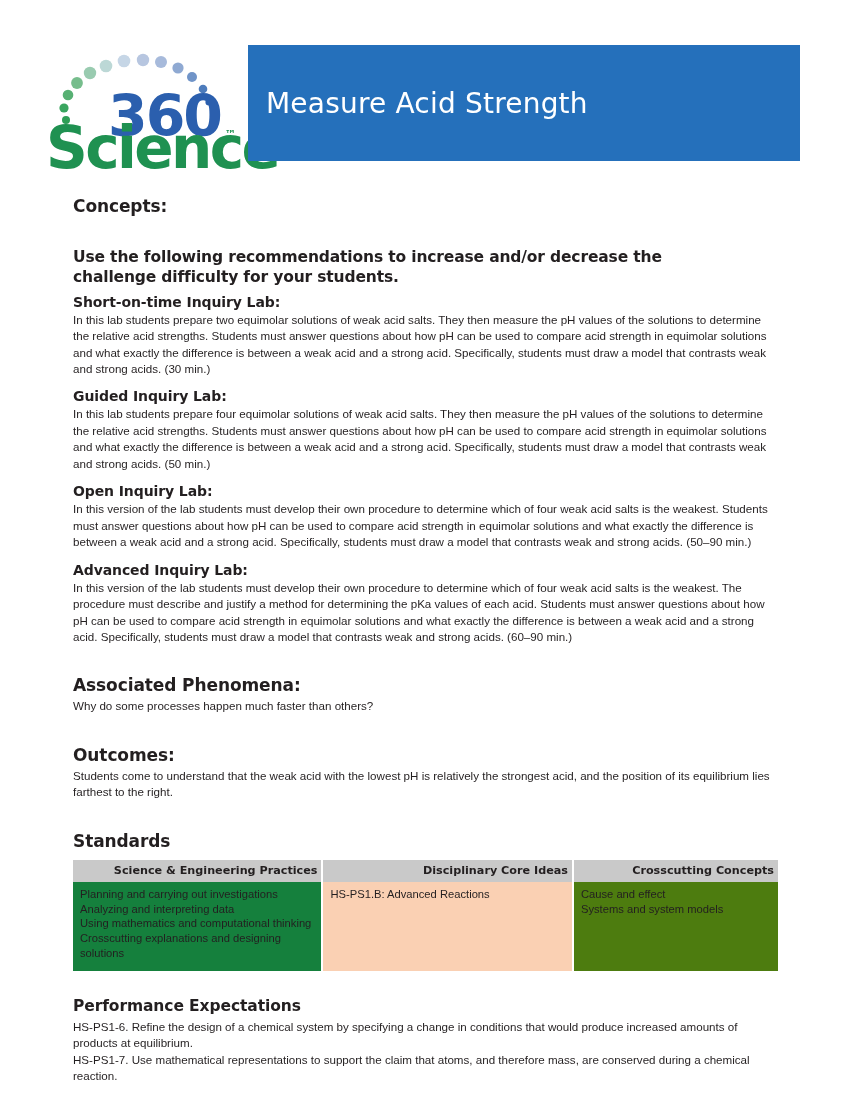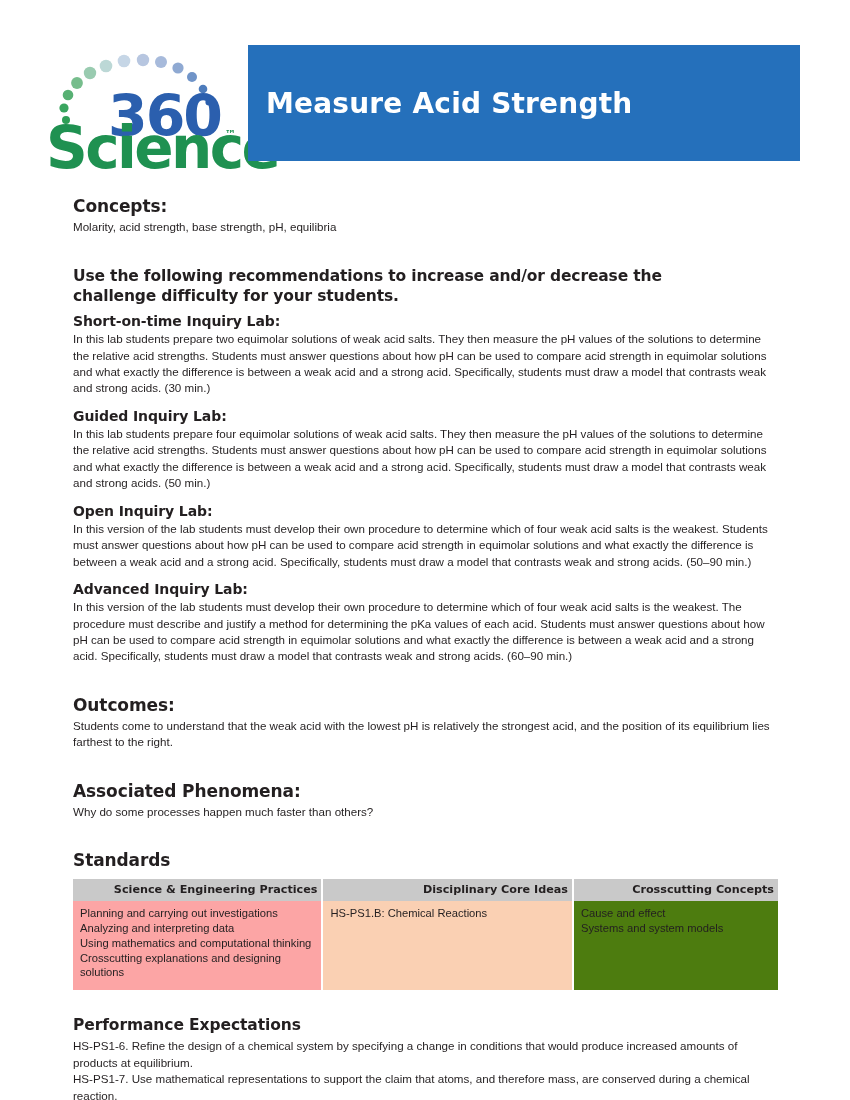--- a/index.html
+++ b/index.html
@@ -91,21 +91,21 @@
     height: 116px;
     background: #2570bb;
     display: flex;
     align-items: center;
   }
 
   .title-banner .title-text {
     color: #ffffff;
     font-family: "DejaVu Sans", sans-serif;
     font-size: 28px;
-    font-weight: 700;
+    font-weight: 400;
     letter-spacing: 0.2px;
     padding-left: 18px;
   }
 
   
   .content {
     position: absolute;
     left: 73px;
     top: 196px;
     width: 706px;
@@ -202,21 +202,21 @@
     width: 238px;
   }
   .col-dci {
     width: 238px;
   }
   .col-ccc {
     width: 194px;
   }
 
   .cell-sep {
-    background: #fca5a5;
+    background: #15803d;
   }
   .cell-dci {
     background: #fad0b3;
   }
   .cell-ccc {
     background: #4d7c0f;
   }
 
   .cell-line {
     display: block;
@@ -270,21 +270,20 @@
 
     <div class="title-banner">
       <div class="title-text">Measure Acid Strength</div>
     </div>
   </div>
 
   <div class="content">
 
     <section>
       <h2 class="section-head">Concepts:</h2>
-      <p class="body-text">Molarity, acid strength, base strength, pH, equilibria</p>
     </section>
 
     <section>
       <h2 class="big-head">Use the following recommendations to increase and/or decrease the challenge difficulty for your students.</h2>
 
       <div class="lab-block">
         <h3 class="lab-head">Short-on-time Inquiry Lab:</h3>
         <p class="body-text tight">In this lab students prepare two equimolar solutions of weak acid salts. They then measure the pH values of the solutions to determine the relative acid strengths. Students must answer questions about how pH can be used to compare acid strength in equimolar solutions and what exactly the difference is between a weak acid and a strong acid. Specifically, students must draw a model that contrasts weak and strong acids. (30 min.)</p>
       </div>
 
@@ -298,27 +297,27 @@
         <p class="body-text tight">In this version of the lab students must develop their own procedure to determine which of four weak acid salts is the weakest. Students must answer questions about how pH can be used to compare acid strength in equimolar solutions and what exactly the difference is between a weak acid and a strong acid. Specifically, students must draw a model that contrasts weak and strong acids. (50–90 min.)</p>
       </div>
 
       <div class="lab-block">
         <h3 class="lab-head">Advanced Inquiry Lab:</h3>
         <p class="body-text tight">In this version of the lab students must develop their own procedure to determine which of four weak acid salts is the weakest. The procedure must describe and justify a method for determining the pKa values of each acid.  Students must answer questions about how pH can be used to compare acid strength in equimolar solutions and what exactly the difference is between a weak acid and a strong acid. Specifically, students must draw a model that contrasts weak and strong acids. (60–90 min.)</p>
       </div>
     </section>
 
     <section>
+      <h2 class="section-head spaced">Associated Phenomena:</h2>
+      <p class="body-text">Why do some processes happen much faster than others?</p>
+    </section>
+
+    <section>
       <h2 class="section-head spaced">Outcomes:</h2>
       <p class="body-text">Students come to understand that the weak acid with the lowest pH is relatively the strongest acid, and the position of its equilibrium lies farthest to the right.</p>
-    </section>
-
-    <section>
-      <h2 class="section-head spaced">Associated Phenomena:</h2>
-      <p class="body-text">Why do some processes happen much faster than others?</p>
     </section>
 
     <section>
       <h2 class="section-head spaced">Standards</h2>
 
       <table class="standards-table">
         <thead>
           <tr>
             <th class="col-sep">Science &amp; Engineering Practices</th>
             <th class="col-dci">Disciplinary Core Ideas</th>
@@ -327,21 +326,21 @@
         </thead>
         <tbody>
           <tr>
             <td class="cell-sep">
               <span class="cell-line">Planning and carrying out investigations</span>
               <span class="cell-line">Analyzing and interpreting data</span>
               <span class="cell-line">Using mathematics and computational thinking</span>
               <span class="cell-line">Crosscutting explanations and designing solutions</span>
             </td>
             <td class="cell-dci">
-              <span class="cell-line">HS-PS1.B: Chemical Reactions</span>
+              <span class="cell-line">HS-PS1.B: Advanced Reactions</span>
             </td>
             <td class="cell-ccc">
               <span class="cell-line">Cause and effect</span>
               <span class="cell-line">Systems and system models</span>
             </td>
           </tr>
         </tbody>
       </table>
     </section>
 

